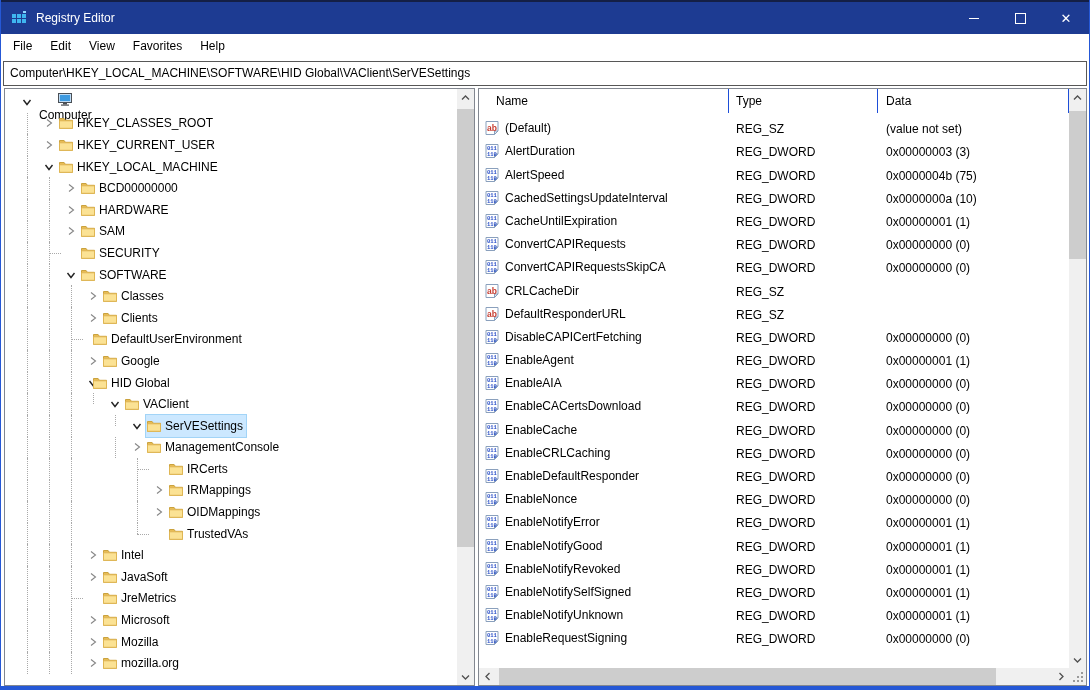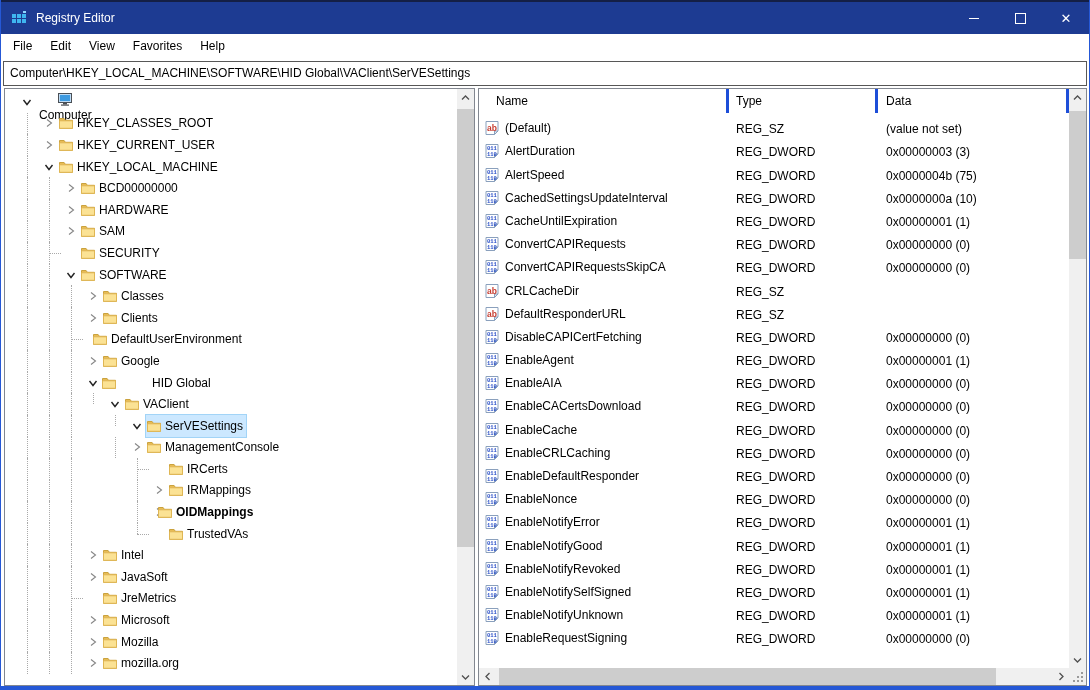--- a/index.html
+++ b/index.html
@@ -43,21 +43,21 @@
   .trow{position:relative;height:21.6px;display:flex;align-items:center;white-space:nowrap;}
   .chev{position:absolute;top:50%;transform:translateY(-50%);width:10px;height:10px;display:flex;align-items:center;justify-content:center;}
   .titem{display:flex;align-items:center;position:absolute;top:0;bottom:0;}
   .ticon{width:16px;height:16px;display:flex;align-items:center;justify-content:center;flex:0 0 auto;}
   .tlabel{padding:1px 3px;}
   .sel{background:#cce8ff;outline:1px solid #a2d4f7;}
   .guide{position:absolute;top:0;border-left:1px dotted #a9a9a9;width:0;}
   .stub{position:absolute;top:50%;border-top:1px dotted #a9a9a9;height:0;}
   
   .lheader{position:absolute;left:0;top:0;right:17px;height:24px;display:flex;align-items:stretch;background:#fff;}
-  .hcell{display:flex;align-items:center;border-right:3px solid #1d4ed8;box-sizing:border-box;}
+  .hcell{display:flex;align-items:center;border-right:1px solid #1d4ed8;box-sizing:border-box;}
   .hname{width:250px;padding-left:17px;}
   .htype{width:149px;padding-left:7px;}
   .hdata{flex:1;padding-left:8px;}
   .lrows{position:absolute;left:0;top:24px;right:17px;bottom:17px;overflow:hidden;}
   .lrow{height:23.2px;display:flex;align-items:flex-end;white-space:nowrap;}
   .cname{width:250px;display:flex;align-items:center;padding-left:5px;box-sizing:border-box;overflow:hidden;}
   .cname .vicon{flex:0 0 auto;margin-right:5px;display:flex;}
   .ctype{width:149px;padding-left:7px;box-sizing:border-box;}
   .cdata{flex:1;padding-left:8px;box-sizing:border-box;}
 </style>
@@ -337,21 +337,21 @@
           </div>
           <div class="trow">
             <div class="guide" style="left: 22px; height: 100%;"></div>
             <div class="guide" style="left: 44px; height: 100%;"></div>
             <div class="guide" style="left: 66px; height: 100%;"></div>
             <span class="chev" style="left: 83px;">
               <svg width="10" height="10" viewBox="0 0 10 10">
                 <path d="M1.5 3 L5 7.5 L8.5 3" fill="none" stroke="#222" stroke-width="1.4"></path>
               </svg>
             </span>
-            <span class="titem" style="left: 96px; gap: 32px;">
+            <span class="titem" style="left: 87px;">
               <span class="ticon">
                 <svg width="16" height="16" viewBox="0 0 16 16">
                   <path d="M1.5 3.5 h4.6 l1.3 1.8 h7.1 v8 h-13 z" fill="#e8bc55" stroke="#caa23e"></path>
                   <path d="M1.5 5.8 h13 v7.5 h-13 z" fill="#fbe294" stroke="#dfb654"></path>
                 </svg>
               </span>
               <span class="tlabel">HID Global</span>
             </span>
           </div>
           <div class="trow">
@@ -453,21 +453,21 @@
           <div class="trow">
             <div class="guide" style="left: 22px; height: 100%;"></div>
             <div class="guide" style="left: 44px; height: 100%;"></div>
             <div class="guide" style="left: 66px; height: 100%;"></div>
             <div class="guide" style="left: 132px; height: 100%;"></div>
             <span class="chev" style="left: 149px;">
               <svg width="10" height="10" viewBox="0 0 10 10">
                 <path d="M3 1.5 L7.5 5 L3 8.5" fill="none" stroke="#868686" stroke-width="1.1"></path>
               </svg>
             </span>
-            <span class="titem" style="left: 152px; font-weight: bold;">
+            <span class="titem" style="left: 163px;">
               <span class="ticon">
                 <svg width="16" height="16" viewBox="0 0 16 16">
                   <path d="M1.5 3.5 h4.6 l1.3 1.8 h7.1 v8 h-13 z" fill="#e8bc55" stroke="#caa23e"></path>
                   <path d="M1.5 5.8 h13 v7.5 h-13 z" fill="#fbe294" stroke="#dfb654"></path>
                 </svg>
               </span>
               <span class="tlabel">OIDMappings</span>
             </span>
           </div>
           <div class="trow">

